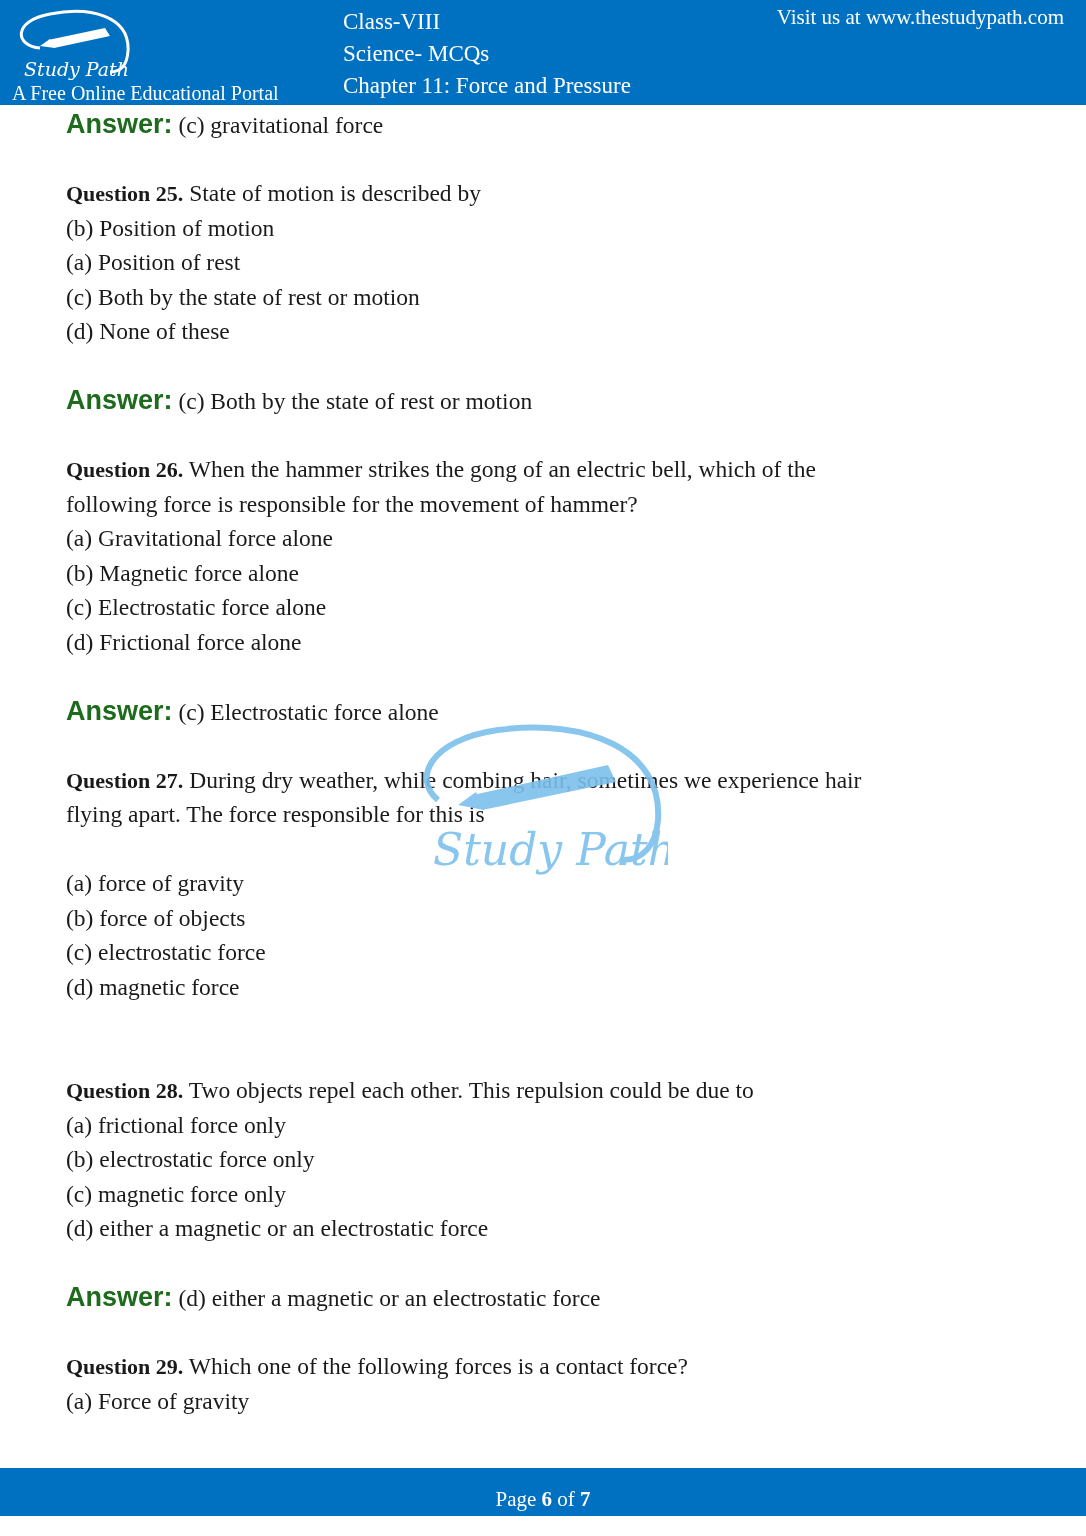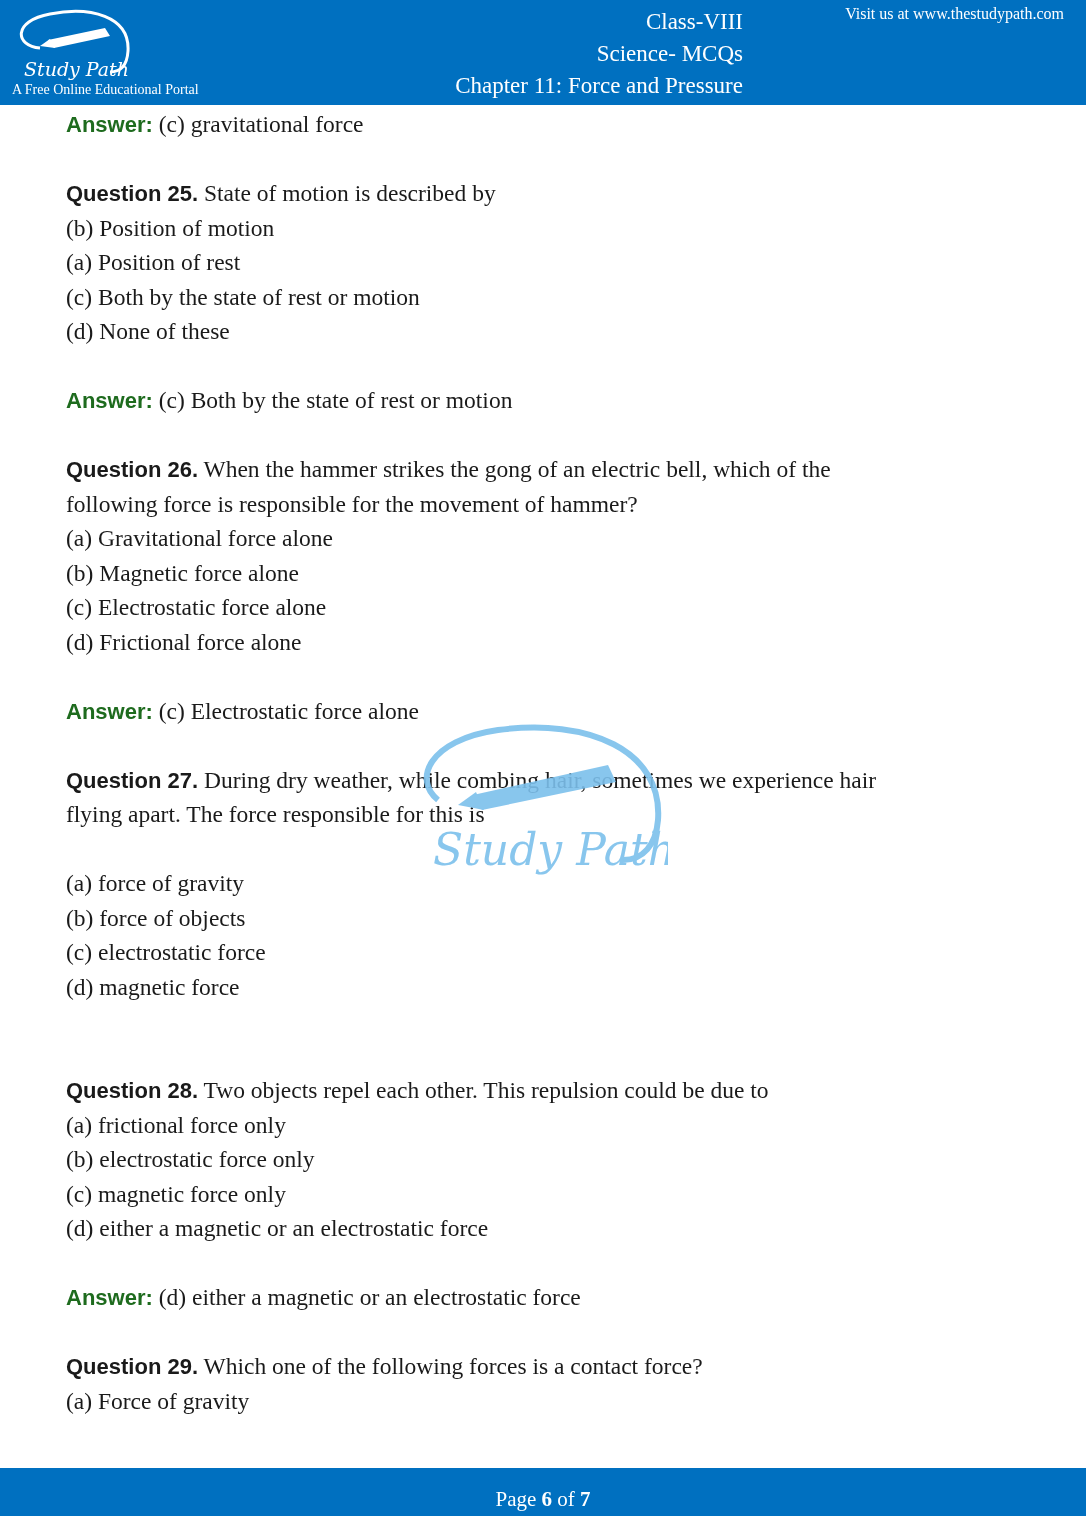--- a/index.html
+++ b/index.html
@@ -1,25 +1,25 @@
 <!DOCTYPE html>
 <html><head>
 <meta charset="utf-8">
 <style>
   html, body { margin:0; padding:0; }
   body { width:1086px; height:1536px; position:relative; background:#ffffff; overflow:hidden;
          font-family:"DejaVu Serif", serif; color:#1a1a1a; }
   .header { position:absolute; left:0; top:0; width:1086px; height:105px; background:#0070c0; color:#fff; }
   .logo { position:absolute; left:10px; top:6px; width:130px; height:75px; }
-  .tagline { position:absolute; left:12px; top:82px; font-size:14px; font-family:"Liberation Serif", serif; }
-  .center-titles { position:absolute; left:343px; top:6px; width:400px; text-align:right; font-family:"Liberation Serif", serif; font-size:23px; line-height:32px; }
-  .visit { position:absolute; right:22px; top:5px; font-size:16px; font-family:"Liberation Serif", serif; }
+  .tagline { position:absolute; left:12px; top:82px; font-size:20px; font-family:"Liberation Serif", serif; }
+  .center-titles { position:absolute; left:343px; top:6px; width:400px; text-align:left; font-family:"Liberation Serif", serif; font-size:23px; line-height:32px; }
+  .visit { position:absolute; right:22px; top:5px; font-size:21px; font-family:"Liberation Serif", serif; }
   .content { position:absolute; left:66px; top:107px; width:960px; font-family:"Liberation Serif", serif; font-size:23.5px; line-height:34.5px; }
-  .ans-label { color:#1e6b1e; font-weight:bold; font-family:"Liberation Sans", sans-serif; font-size:22px; }
-  .q-label { font-weight:bold; font-family:Liberation Sans, sans-serif; font-size:22px; }
+  .ans-label { color:#1e6b1e; font-weight:bold; font-family:"Liberation Sans", sans-serif; font-size:27px; }
+  .q-label { font-weight:bold; font-family:Liberation Serif, serif; font-size:22px; }
   .line { white-space:nowrap; height:34.5px; }
   .gap { height:34.5px; }
   .watermark { position:absolute; left:418px; top:720px; width:250px; height:160px; opacity:0.9; }
   .footer { position:absolute; left:0; top:1468px; width:1086px; height:48px; background:#0070c0; color:#fff; text-align:center; font-family:"Liberation Serif", serif; font-size:21px; line-height:62px; }
   .footer b { font-weight:bold; }
 </style>
 </head>
 <body>
 
 <div class="header">

